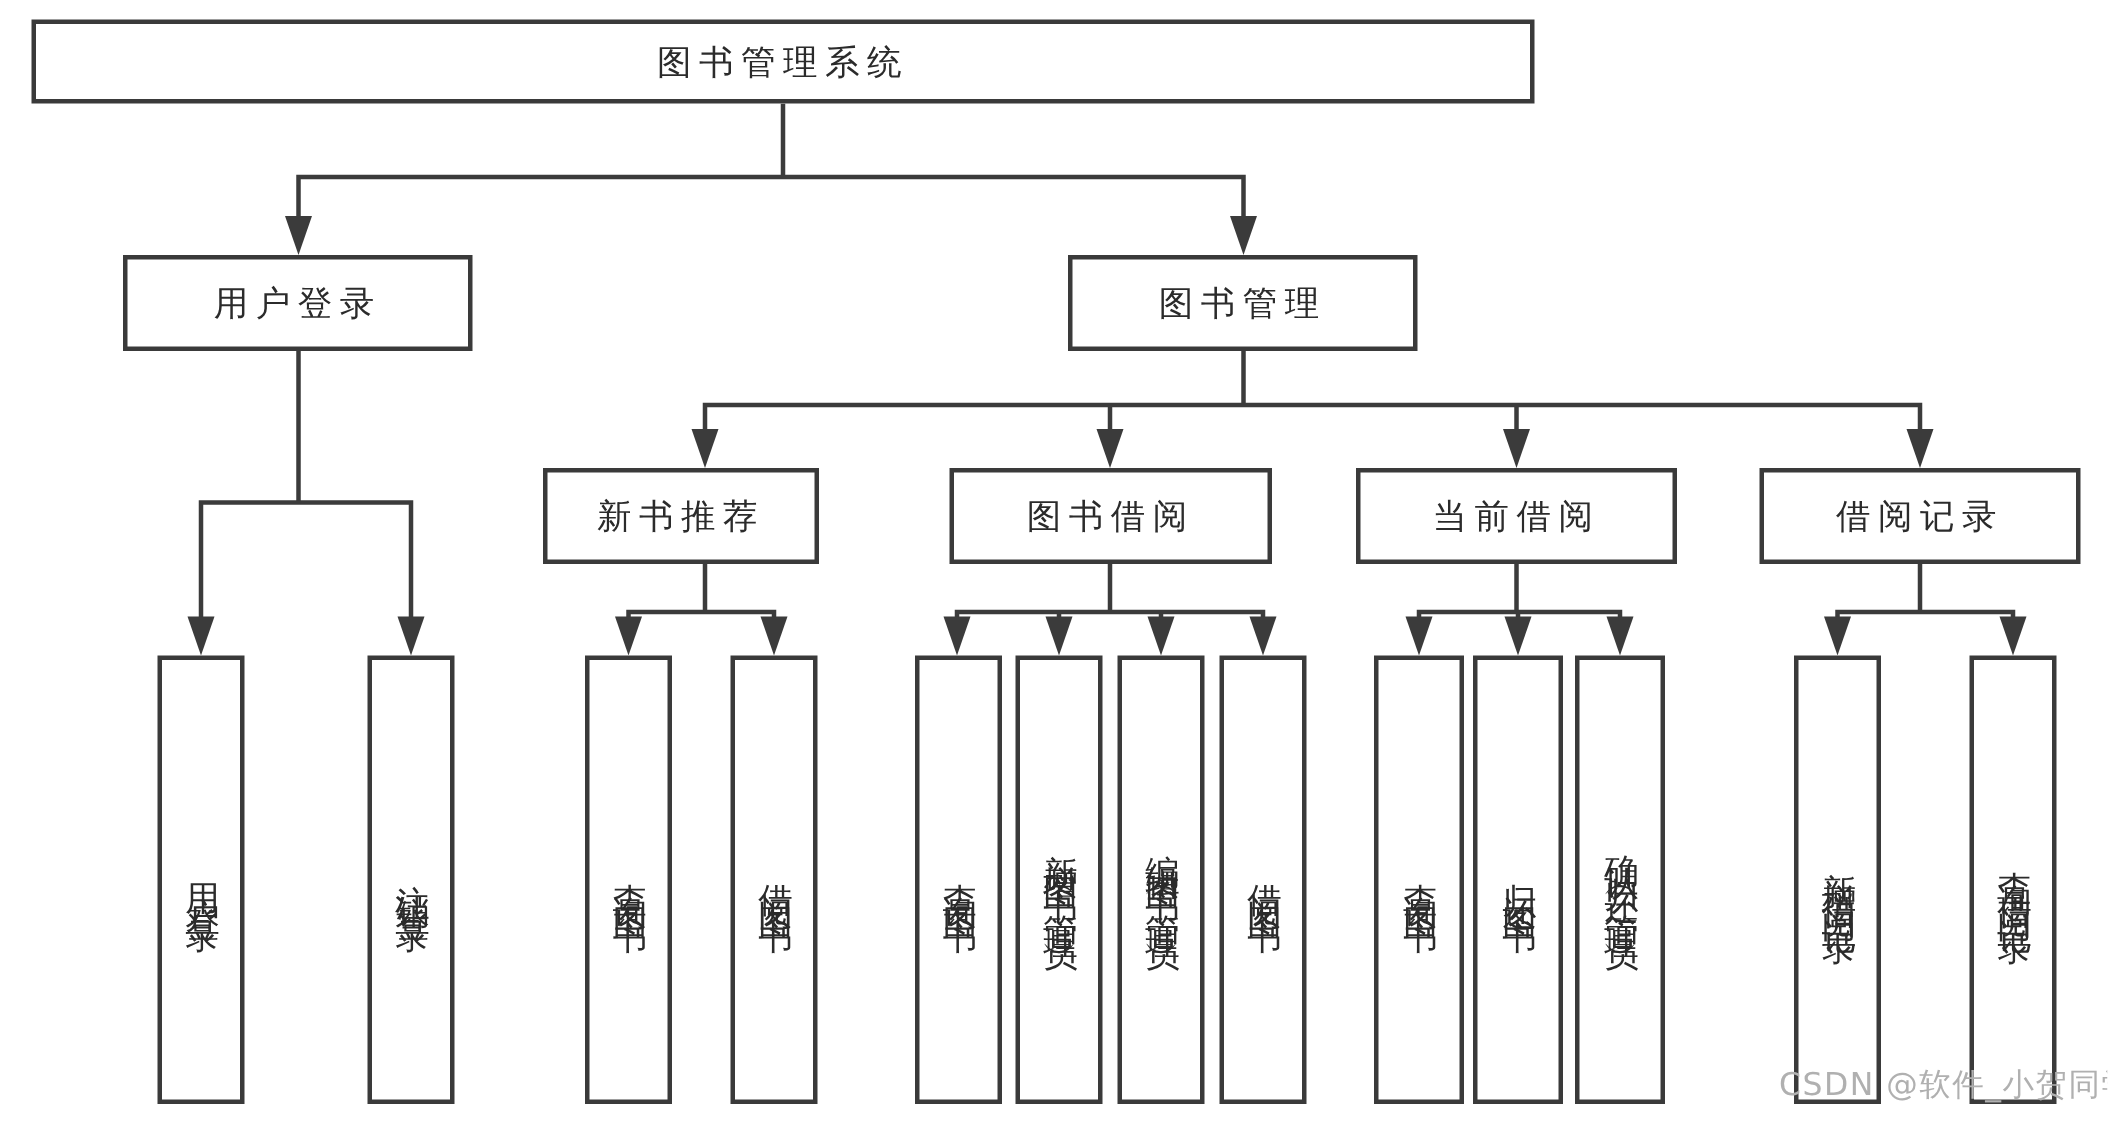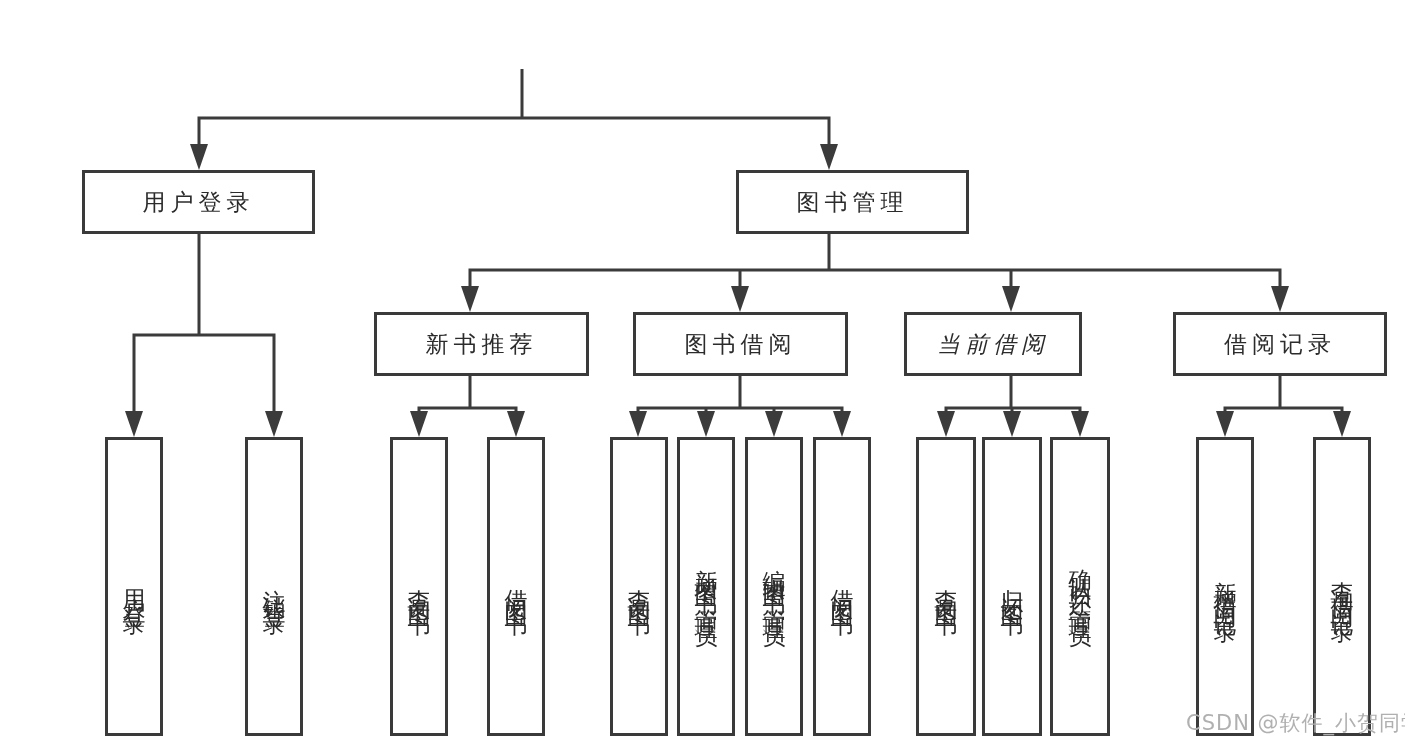--- a/index.html
+++ b/index.html
@@ -101,35 +101,38 @@
       <path d="M765 411 L783 411 L774 437 Z"></path>
       <path d="M833 411 L851 411 L842 437 Z"></path>
       <path d="M937 411 L955 411 L946 437 Z"></path>
       <path d="M1003 411 L1021 411 L1012 437 Z"></path>
       <path d="M1071 411 L1089 411 L1080 437 Z"></path>
       <path d="M1216 411 L1234 411 L1225 437 Z"></path>
       <path d="M1333 411 L1351 411 L1342 437 Z"></path>
     </g>
   </svg>
 
+  <div class="node" style="left:21px; top:13px; width:1002px; height:56px;">
+    <span>图书管理系统</span>
+  </div>
 
   <div class="node" style="left:82px; top:170px; width:233px; height:64px;">
     <span>用户登录</span>
   </div>
-  <div class="node" style="left:736px; top:170px; width:233px; height:64px;">
+  <div class="node" style="left:712px; top:170px; width:233px; height:64px;">
     <span>图书管理</span>
   </div>
 
-  <div class="node" style="left:374px; top:312px; width:215px; height:64px;font-family:Liberation Serif, serif;">
+  <div class="node" style="left:362px; top:312px; width:184px; height:64px;font-family:Liberation Serif, serif;">
     <span>新书推荐</span>
   </div>
   <div class="node" style="left:633px; top:312px; width:215px; height:64px;font-family:Liberation Serif, serif;">
     <span>图书借阅</span>
   </div>
-  <div class="node" style="left:904px; top:312px; width:178px; height:64px;font-style:italic;">
+  <div class="node" style="left:904px; top:312px; width:214px; height:64px;">
     <span>当前借阅</span>
   </div>
   <div class="node" style="left:1173px; top:312px; width:214px; height:64px;">
     <span>借阅记录</span>
   </div>
 
   <div class="leaf" style="left:105px;">
     <span class="vtext">用户登录</span>
   </div>
   <div class="leaf" style="left:245px;">

